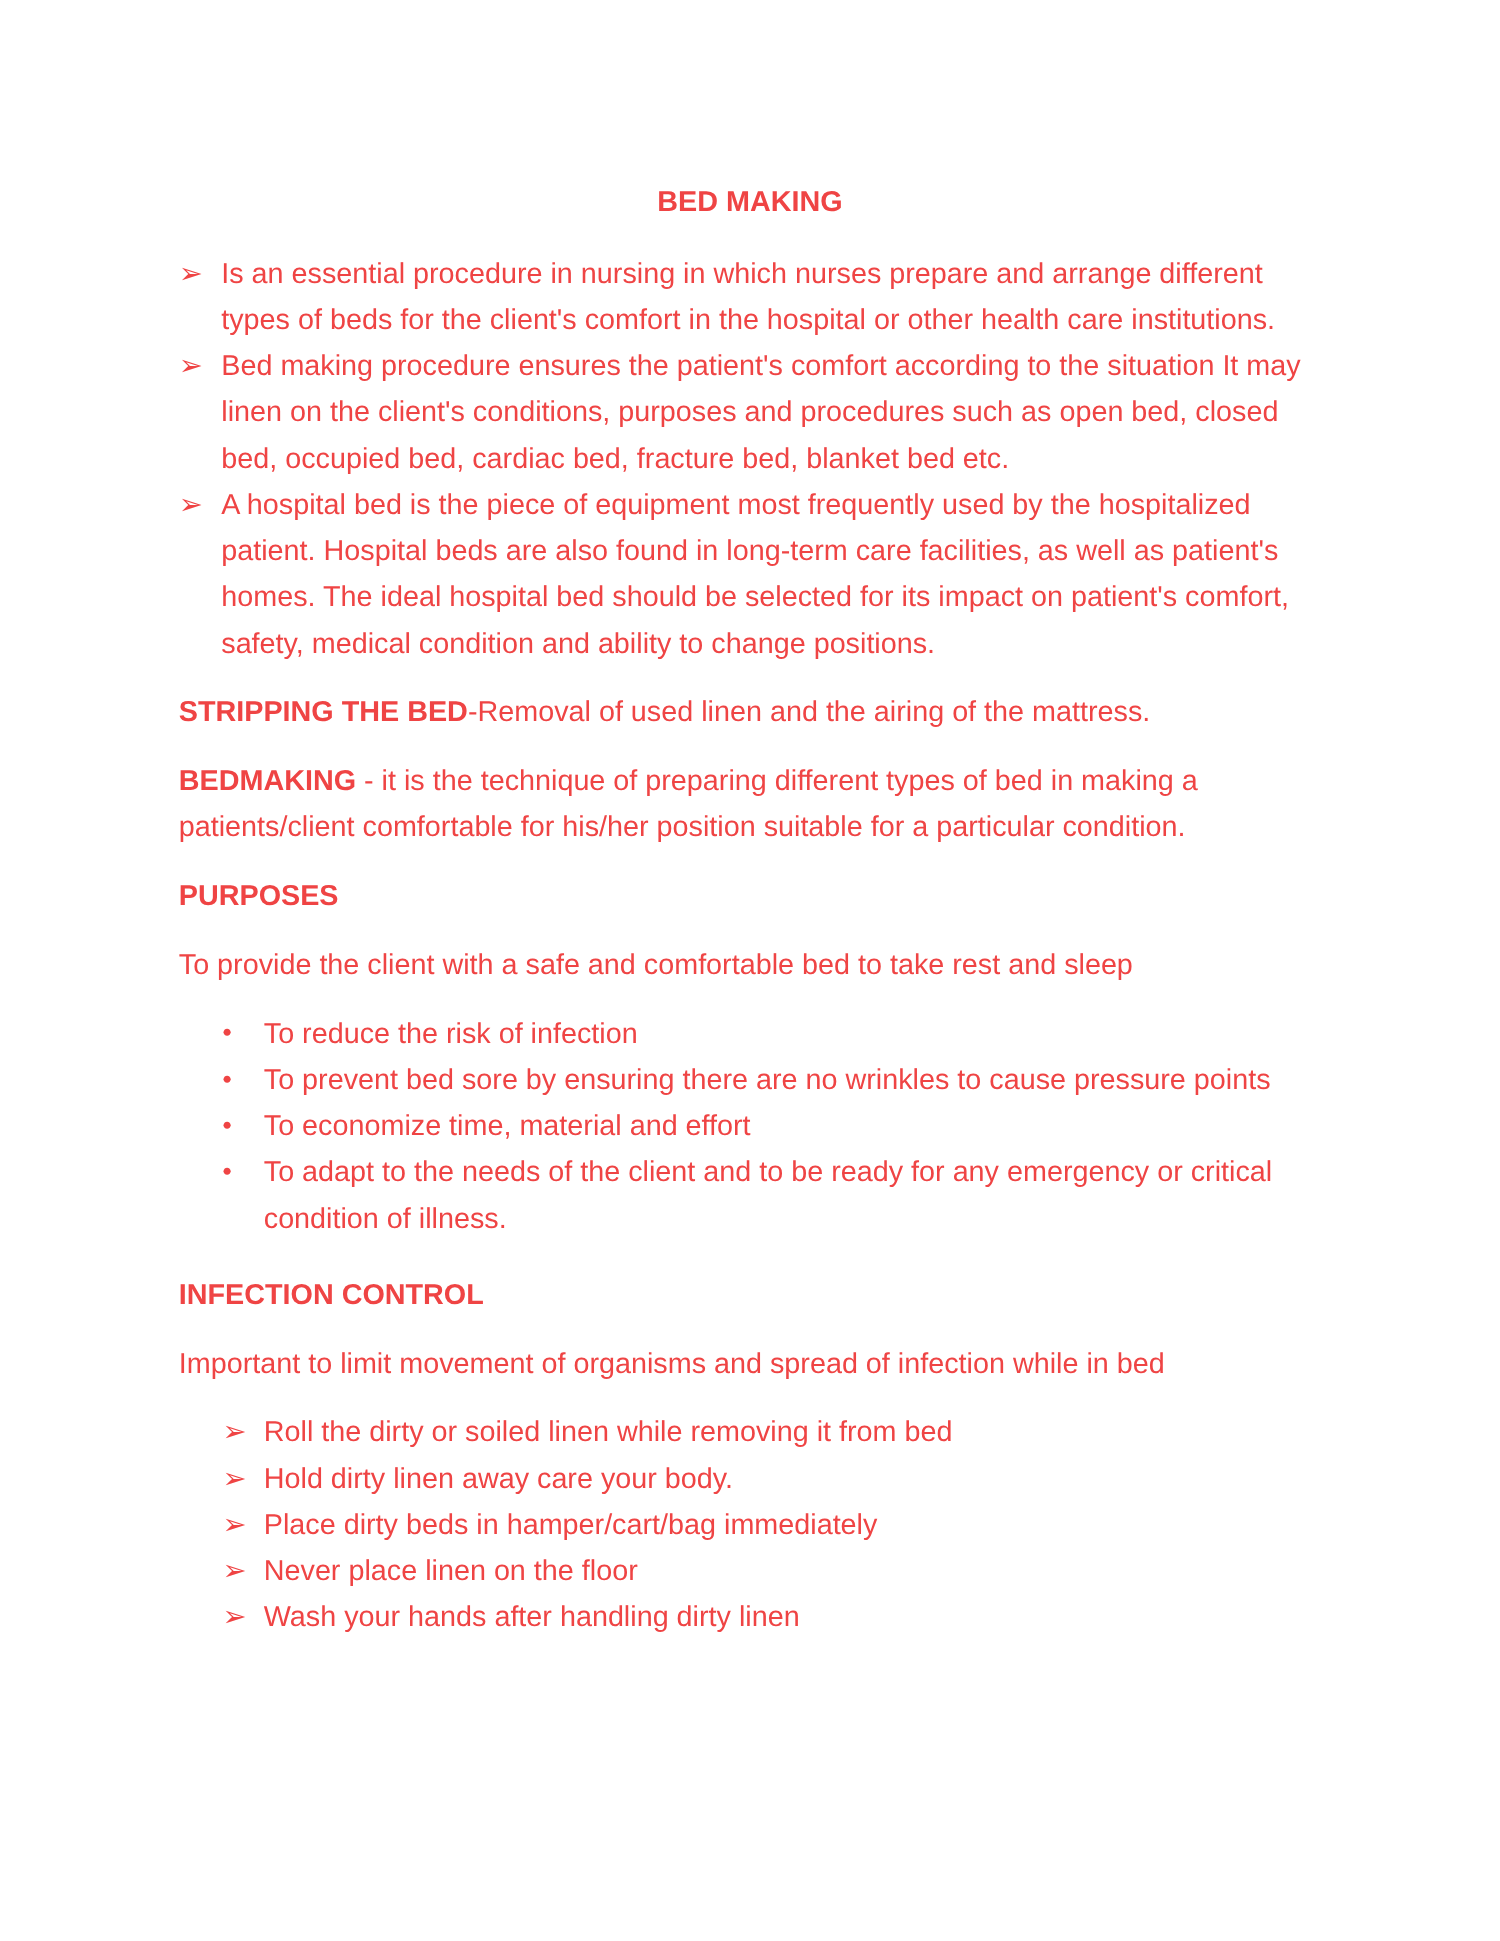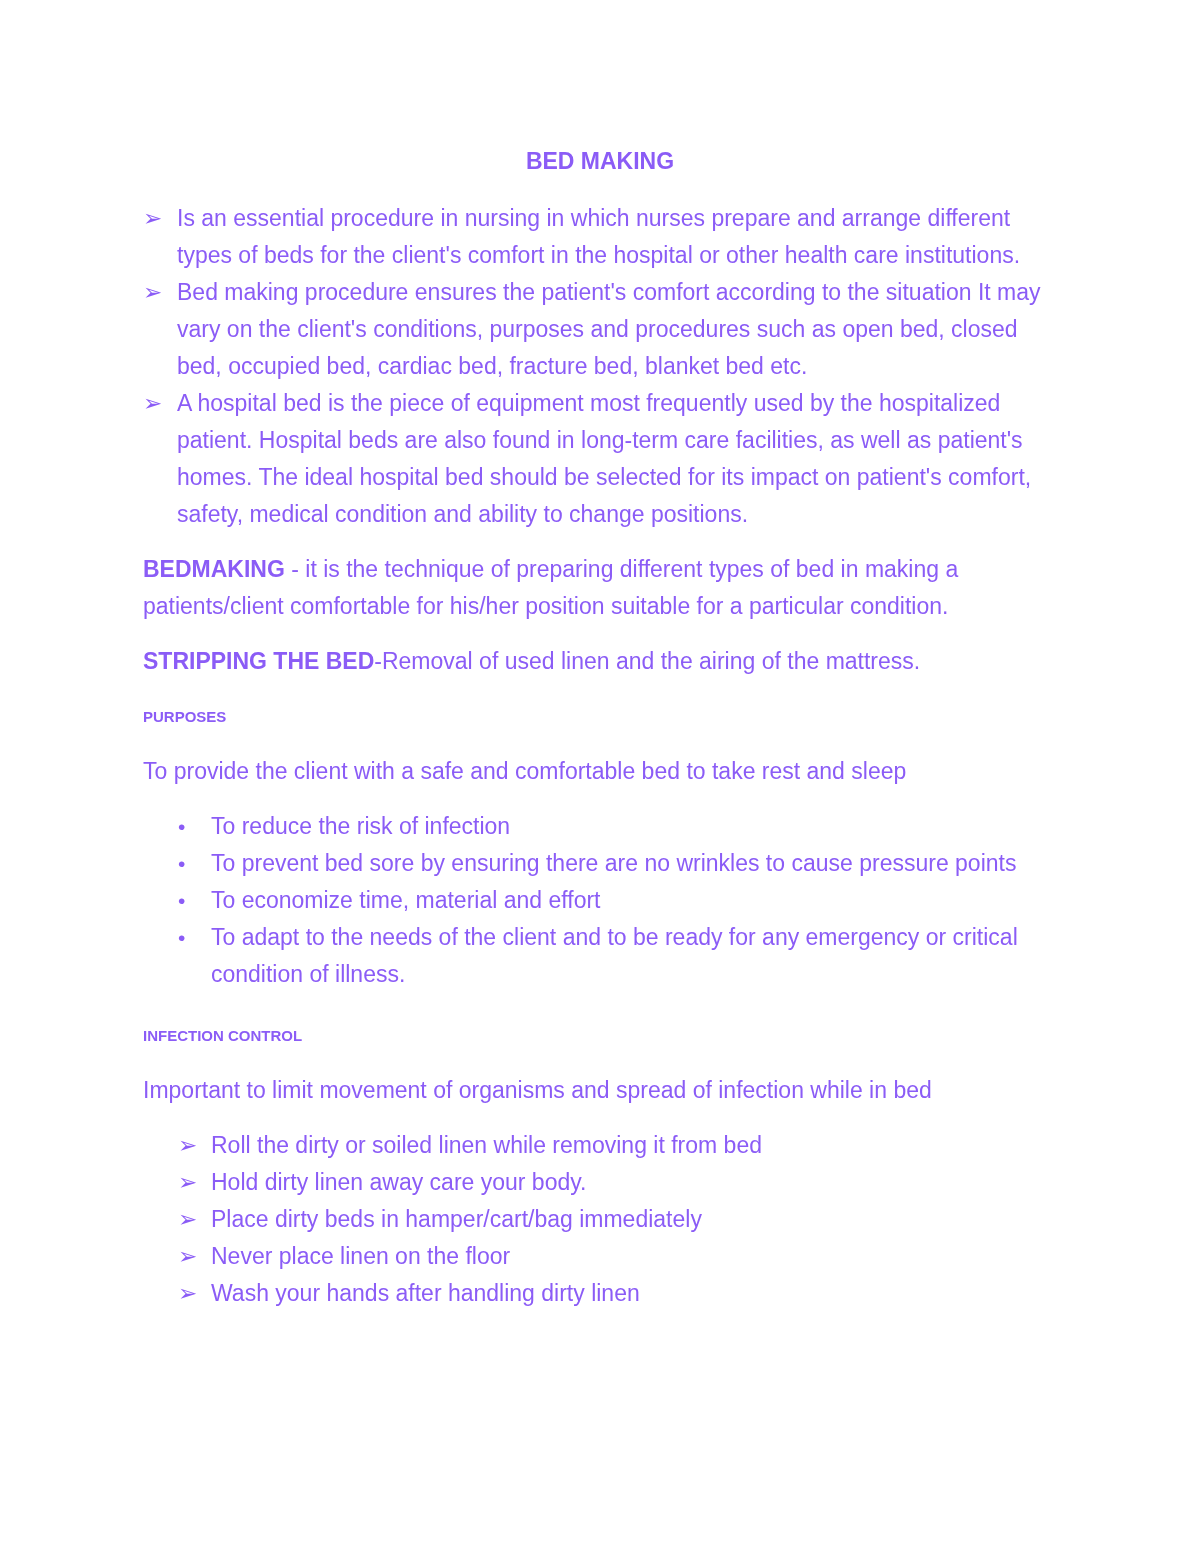--- a/index.html
+++ b/index.html
@@ -6,36 +6,36 @@
     margin: 0;
     padding: 0;
     background: #ffffff;
   }
   .page {
     position: relative;
     width: 1200px;
     height: 1553px;
     margin: 0 auto;
     background: #ffffff;
-    color: #8b5cf6;
+    color: #ef4444;
     font-family: "Liberation Sans", sans-serif;
     font-size: 23px;
     line-height: 37px;
     box-sizing: border-box;
     padding: 143px 143px 0 143px;
     overflow: hidden;
   }
   .doc-title {
     font-size: 23px;
     font-weight: 700;
     text-align: center;
     margin: 0 0 20px 0;
   }
   .section-heading {
-    font-size: 15px;
+    font-size: 23px;
     font-weight: 700;
     margin: 0 0 18px 0;
   }
   .section-gap {
     margin-top: 24px;
   }
   p.para {
     margin: 0 0 18px 0;
   }
   ul.list {
@@ -75,31 +75,31 @@
 
   <h1 class="doc-title">BED MAKING</h1>
 
   <ul class="list arrow-list">
     <li>
       <span class="marker">➢</span>
       <span class="li-text">Is an essential procedure in nursing in which nurses prepare and arrange different types of beds for the client's comfort in the hospital or other health care institutions.</span>
     </li>
     <li>
       <span class="marker">➢</span>
-      <span class="li-text">Bed making procedure ensures the patient's comfort according to the situation It may vary on the client's conditions, purposes and procedures such as open bed, closed bed, occupied bed, cardiac bed, fracture bed, blanket bed etc.</span>
+      <span class="li-text">Bed making procedure ensures the patient's comfort according to the situation It may linen on the client's conditions, purposes and procedures such as open bed, closed bed, occupied bed, cardiac bed, fracture bed, blanket bed etc.</span>
     </li>
     <li>
       <span class="marker">➢</span>
       <span class="li-text">A hospital bed is the piece of equipment most frequently used by the hospitalized patient. Hospital beds are also found in long-term care facilities, as well as patient's homes. The ideal hospital bed should be selected for its impact on patient's comfort, safety, medical condition and ability to change positions.</span>
     </li>
   </ul>
 
+  <p class="para"><strong class="term">STRIPPING THE BED</strong><span>-Removal of used linen and the airing of the mattress.</span></p>
+
   <p class="para"><strong class="term">BEDMAKING</strong><span> - it is the technique of preparing different types of bed in making a patients/client comfortable for his/her position suitable for a particular condition.</span></p>
-
-  <p class="para"><strong class="term">STRIPPING THE BED</strong><span>-Removal of used linen and the airing of the mattress.</span></p>
 
   <h2 class="section-heading">PURPOSES</h2>
 
   <p class="para">To provide the client with a safe and comfortable bed to take rest and sleep</p>
 
   <ul class="list dot-list indented">
     <li>
       <span class="marker">•</span>
       <span class="li-text">To reduce the risk of infection</span>
     </li>

